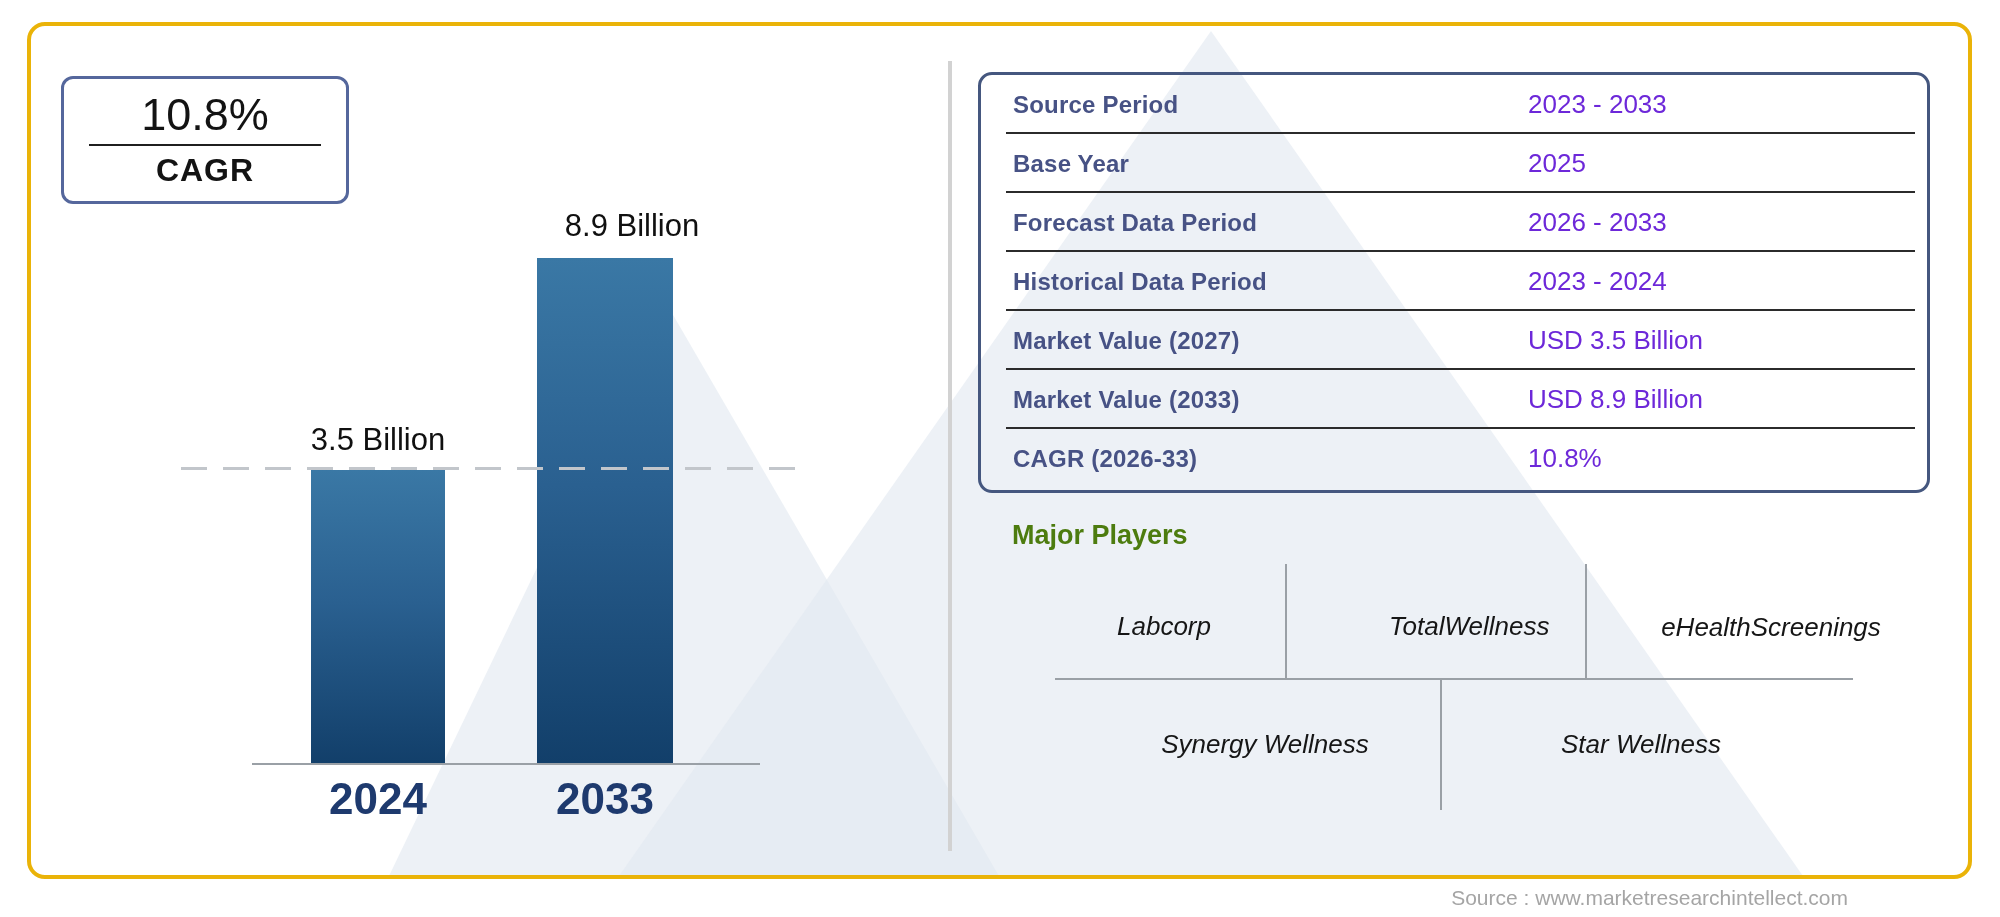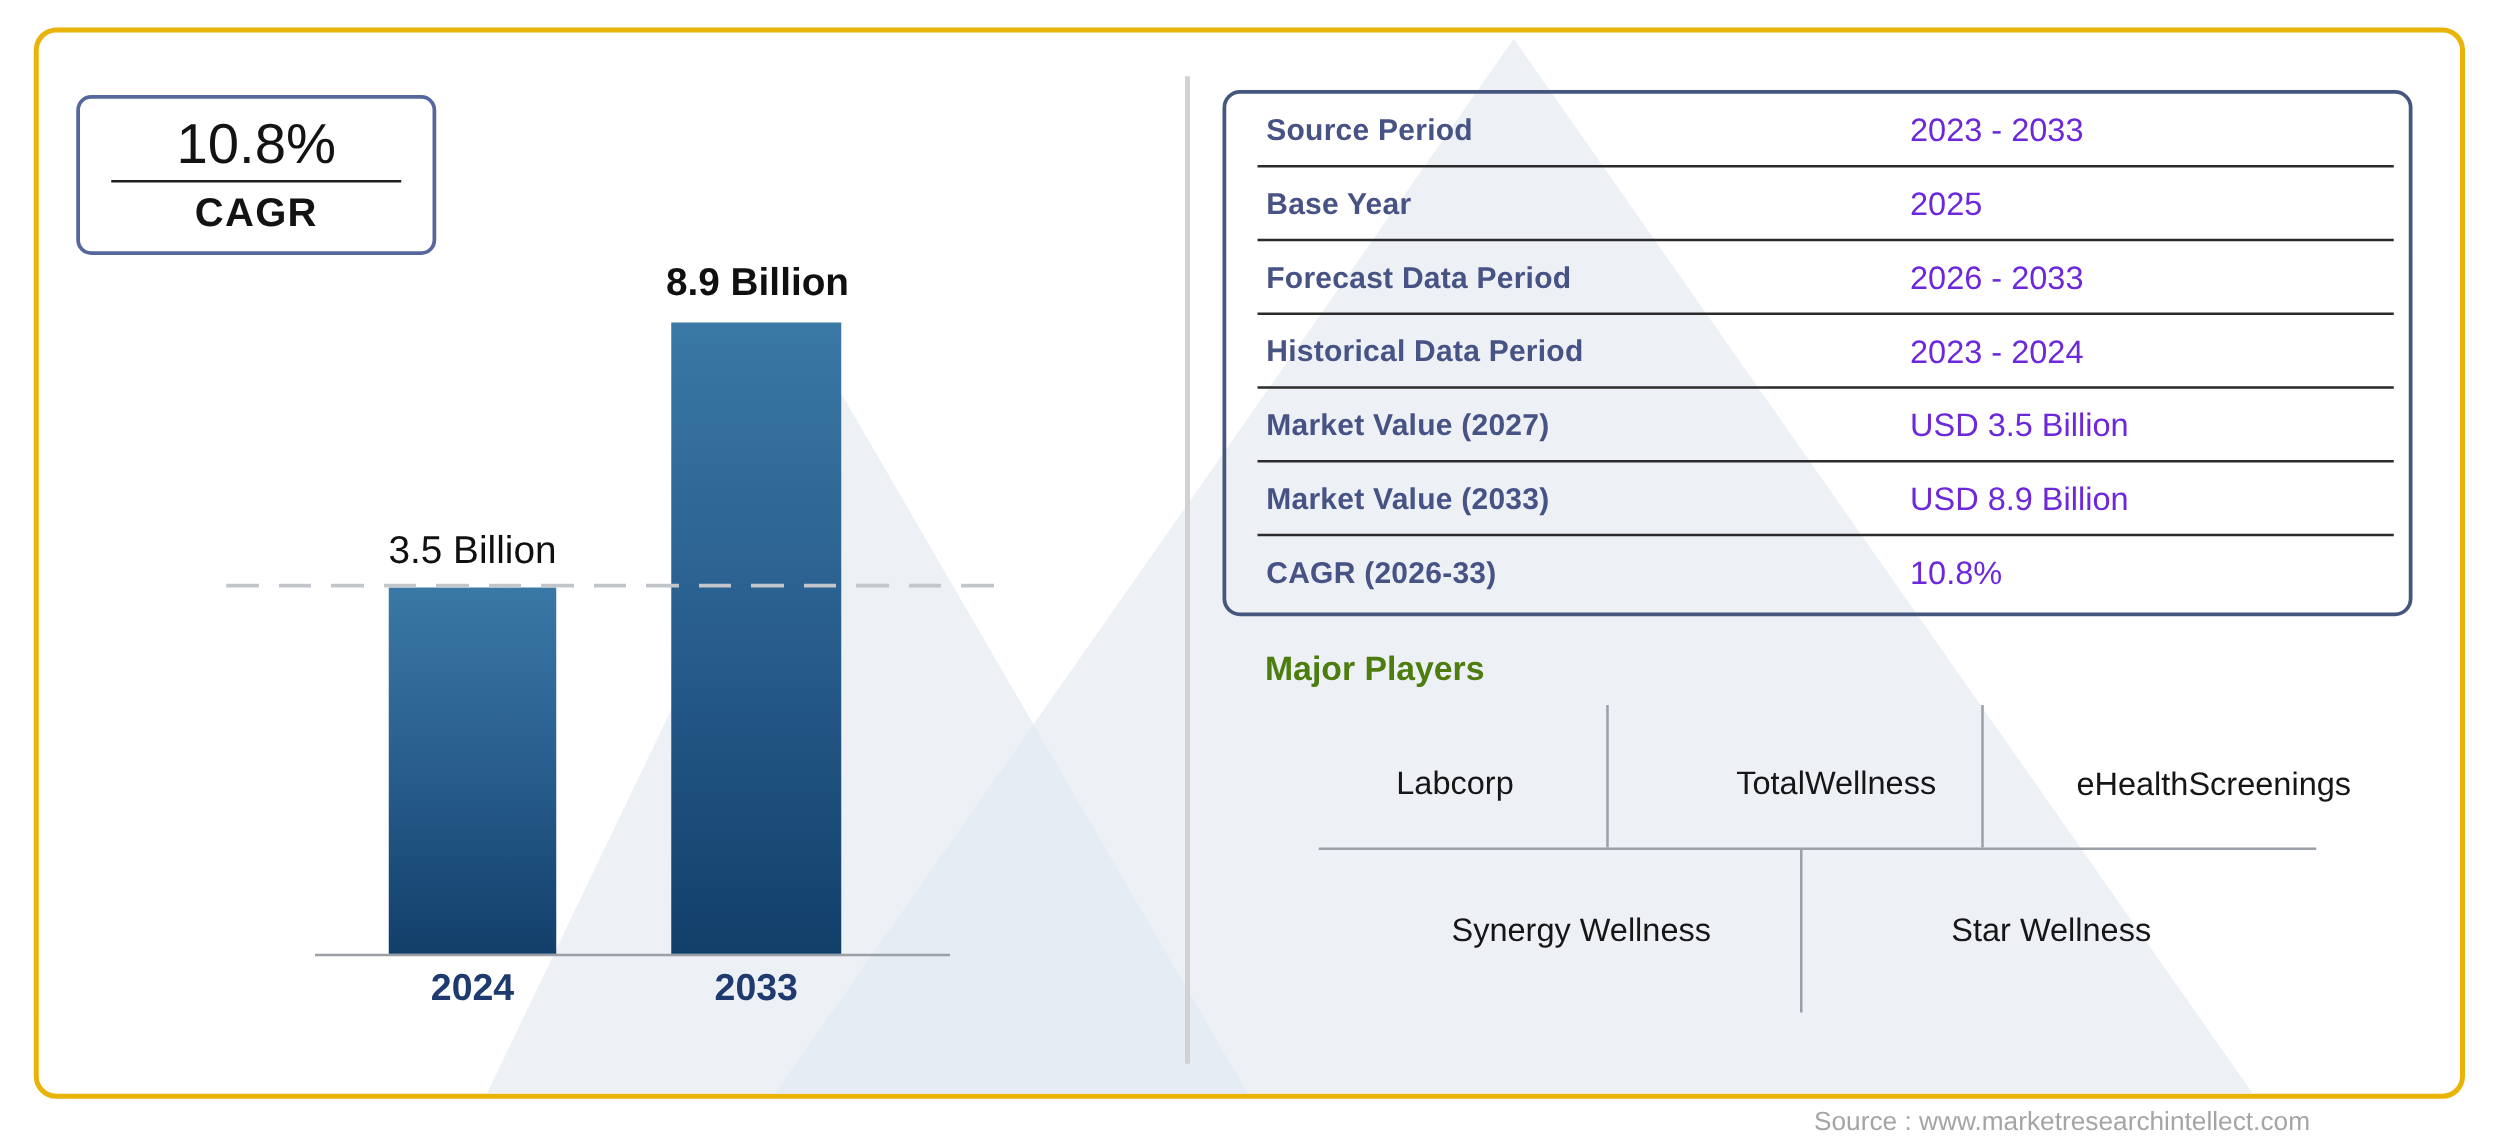--- a/index.html
+++ b/index.html
@@ -23,33 +23,33 @@
   .cagr-box {
     position:absolute; left:30px; top:50px; width:288px; height:128px;
     border:3px solid #55679c; border-radius:12px; background:#ffffff;
     display:flex; flex-direction:column; align-items:center; justify-content:center;
   }
   .cagr-value { font-size:45px; color:#131313; line-height:1.05; }
   .cagr-line  { width:232px; border-top:2px solid #1f1f1f; margin:5px 0 6px 0; }
   .cagr-label { font-size:32px; font-weight:bold; color:#131313; letter-spacing:1px; }
   
   .bar-label { position:absolute; width:220px; text-align:center; font-size:31px; color:#101010; }
-  .bar-label-2033 { left:465px; top:182px;font-weight:bold; }
+  .bar-label-2033 { left:491px; top:182px; }
   .bar-label-2024 { left:237px; top:396px; }
   .dash-line {
     position:absolute; left:150px; top:441px; width:622px; height:3px; z-index:3;
     background:repeating-linear-gradient(90deg,#c2c6cb 0 26px, transparent 26px 42px);
   }
   .bar { position:absolute; width:134px; z-index:2;
     background:linear-gradient(180deg,#3a78a5 0%, #2a6090 45%, #123f6a 100%); }
   .bar-2024 { left:280px; top:444px; height:293px; }
   .bar-2033 { left:506px; top:232px; height:505px; width:136px; }
   .baseline { position:absolute; left:221px; top:737px; width:508px; height:2px; background:#9aa0a6; }
   .year-label { position:absolute; width:160px; text-align:center; top:748px;
-    font-size:30px; font-weight:bold; color:#1e3a6e; }
+    font-size:44px; font-weight:bold; color:#1e3a6e; }
   .year-2024 { left:267px; }
   .year-2033 { left:494px; }
   
   .panel-divider { position:absolute; left:917px; top:35px; width:4px; height:790px; background:#d2d2d2; }
   
   .info-table {
     position:absolute; left:947px; top:46px; width:952px; height:421px;
     border:3px solid #45577f; border-radius:14px; background:transparent; overflow:hidden;
   }
   .t-row { position:relative; height:59px; }
@@ -64,21 +64,21 @@
   }
   .row-line { position:absolute; left:25px; right:12px; bottom:0; border-bottom:2px solid #2b2b2b; }
   .t-row:last-child .row-line { display:none; }
   
   .mp-title { position:absolute; left:981px; top:494px; font-size:27px; font-weight:bold; color:#4d7c0f; }
   .mp-line { position:absolute; background:#9aa0a6; }
   .mp-v1 { left:1254px; top:538px; width:2px; height:114px; }
   .mp-v2 { left:1554px; top:538px; width:2px; height:114px; }
   .mp-h  { left:1024px; top:652px; width:798px; height:2px; }
   .mp-v3 { left:1409px; top:654px; width:2px; height:130px; }
-  .mp-name { position:absolute; font-size:26px; color:#161616; text-align:center; }
+  .mp-name { position:absolute; font-size:26px; color:#161616; text-align:center;font-style:italic; }
   .mp-labcorp   { left:1012px; top:585px; width:242px; }
   .mp-totalwellness { left:1358px; top:585px; width:162px; text-align:left;
     overflow-wrap:anywhere; word-break:break-all; line-height:1.2; }
   .mp-ehealth   { left:1554px; top:586px; width:372px; }
   .mp-synergy   { left:1044px; top:703px; width:380px; }
   .mp-star      { left:1429px; top:703px; width:362px; }
   
   .source-text { position:absolute; right:152px; top:886px; font-size:21px; color:#a5a5a5; }
 </style>
 </head>

